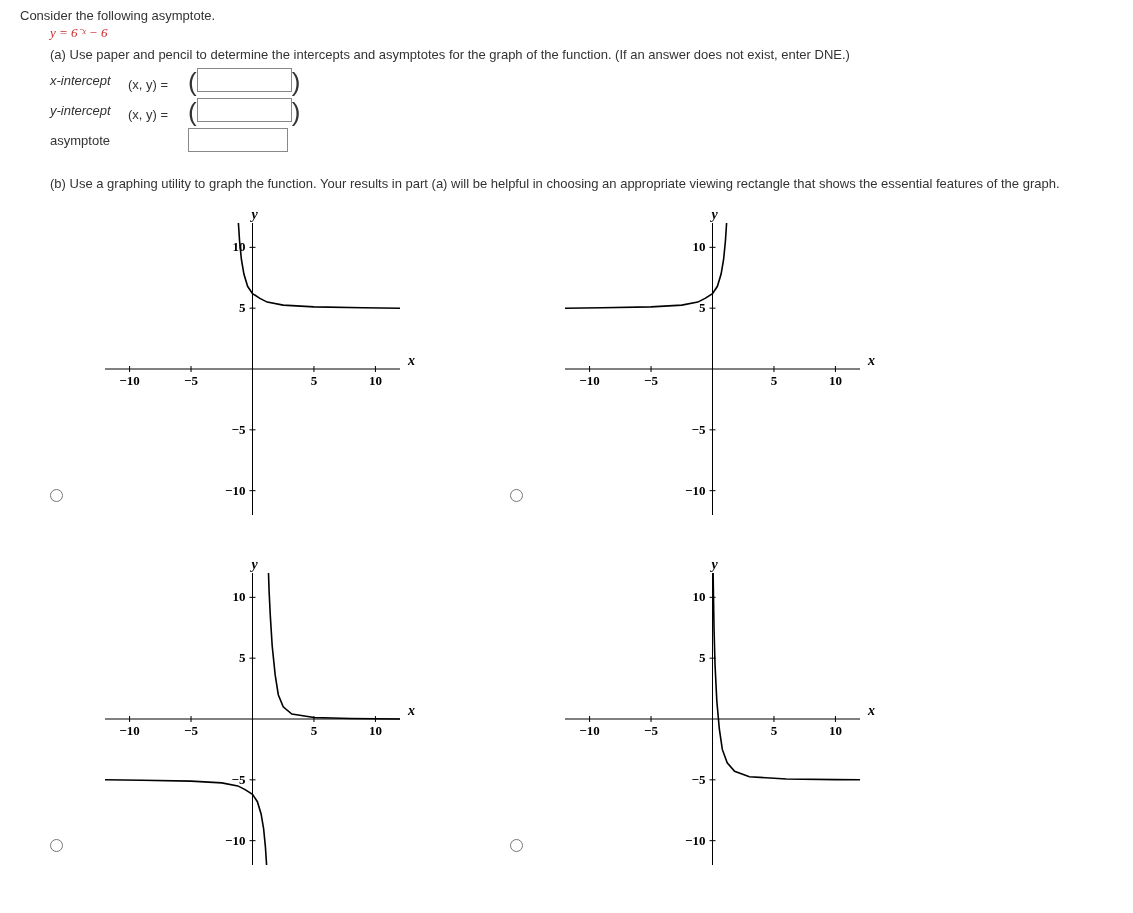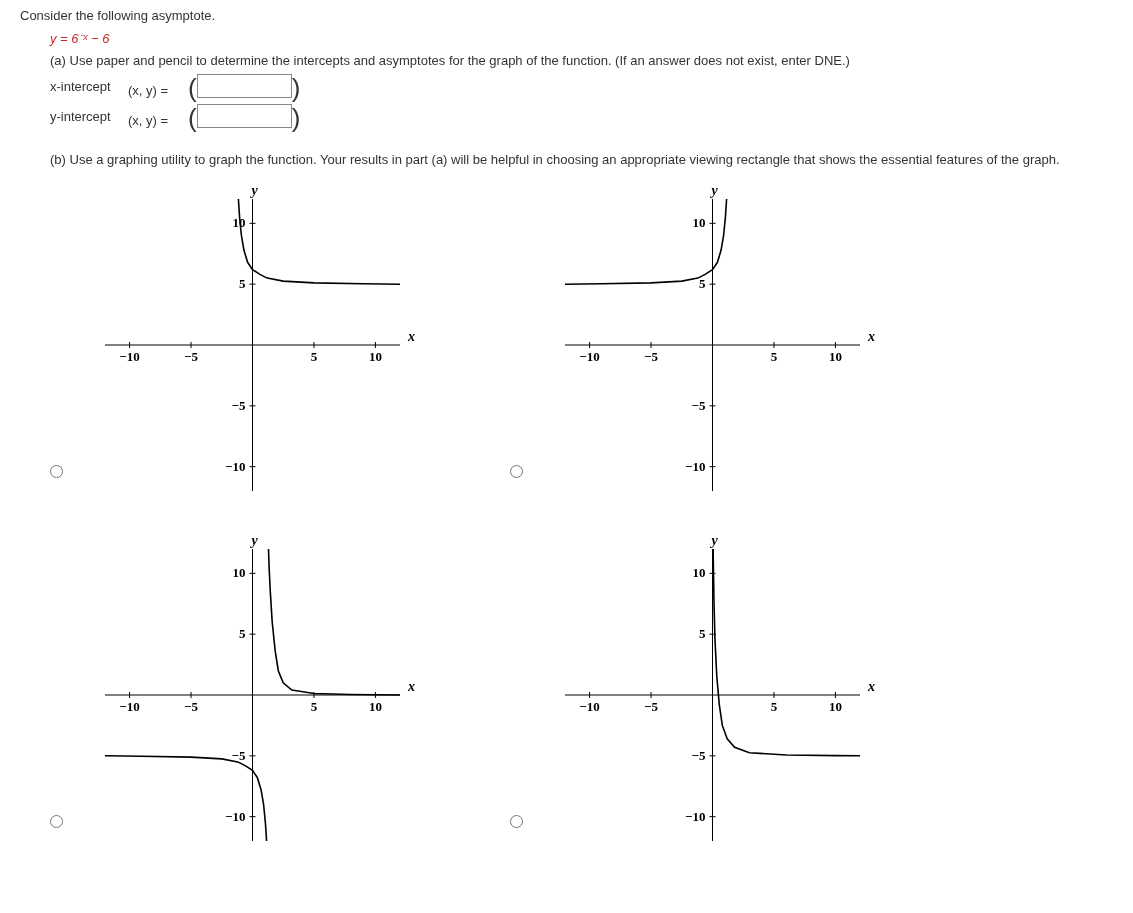--- a/index.html
+++ b/index.html
@@ -6,32 +6,32 @@
     font-family: Arial, Helvetica, sans-serif;
     font-size: 13px;
     color: #333;
     margin: 0;
     padding: 8px 20px;
   }
   .function-eq {
     color: #c92a2a;
     font-style: italic;
     margin-left: 30px;
-    margin-top: 6px;
     margin-bottom: 6px;
+    font-family: Liberation Serif, serif;
   }
   .indent {
     margin-left: 30px;
   }
   .row {
     display: flex;
     align-items: center;
     margin: 6px 0;
   }
-  .row .label1 { width: 78px; }
+  .row .label1 { width: 78px; font-style: italic; }
   .row .label2 { width: 60px; margin-top: 9px; }
   .paren {
     font-size: 26px;
     line-height: 18px;
     position: relative;
     top: 2px;
   }
   input[type=text] {
     border: 1px solid #888;
     height: 18px;
@@ -79,20 +79,25 @@
     <input type="text" class="intercept-input" style="">
     <span class="paren">)</span>
   </div>
   <div class="row">
     <span class="label1">y-intercept</span>
     <span class="label2">(x, y) = </span>
     <span class="paren">(</span>
     <input type="text" class="intercept-input" style="">
     <span class="paren">)</span>
   </div>
+  <div class="row">
+    <span class="label1" style="font-style:normal">asymptote</span>
+    <span class="label2"></span>
+    <input type="text" class="asym-input" style="">
+  </div>
 </div>
 
 <div class="indent" style="margin-top:24px">(b) Use a graphing utility to graph the function. Your results in part (a) will be helpful in choosing an appropriate viewing rectangle that shows the essential features of the graph.</div>
 
 <div class="graphs-grid">
   <div class="graph-cell">
     <div class="radio-wrap"><input type="radio" name="g" style=""></div>
     <svg width="340" height="330">
         <line x1="25" y1="164" x2="320" y2="164" stroke="#000" stroke-width="1"></line>
         <line x1="172.5" y1="18" x2="172.5" y2="310" stroke="#000" stroke-width="1"></line>

